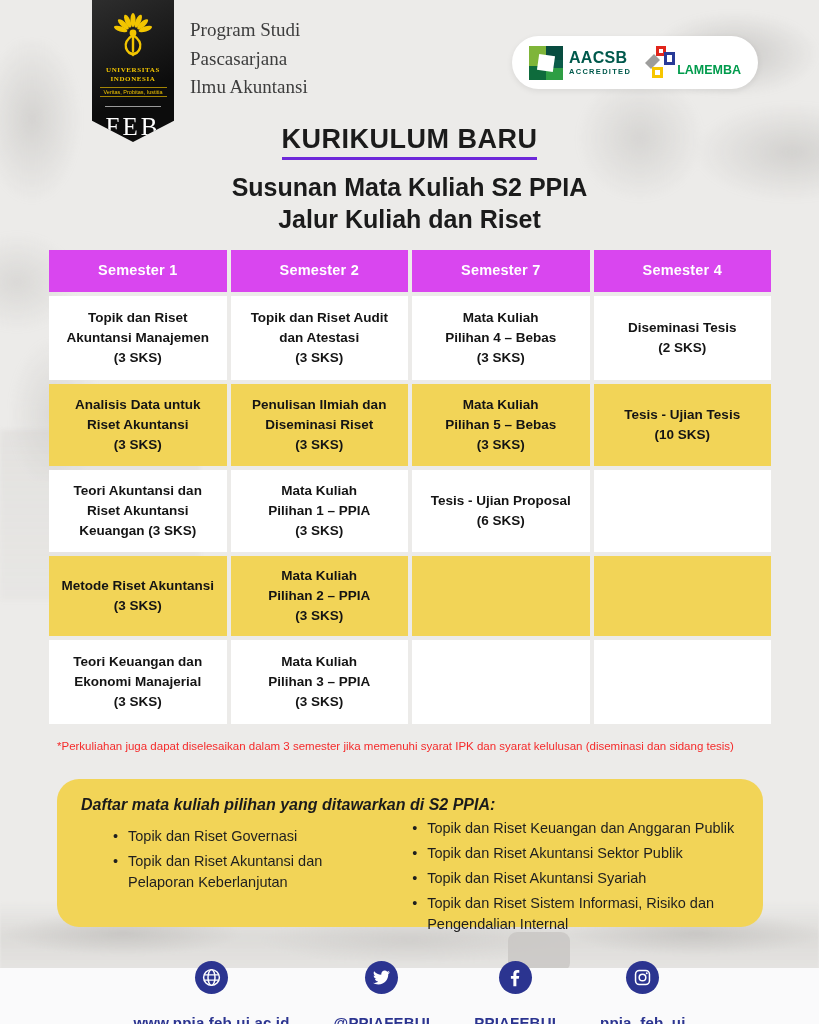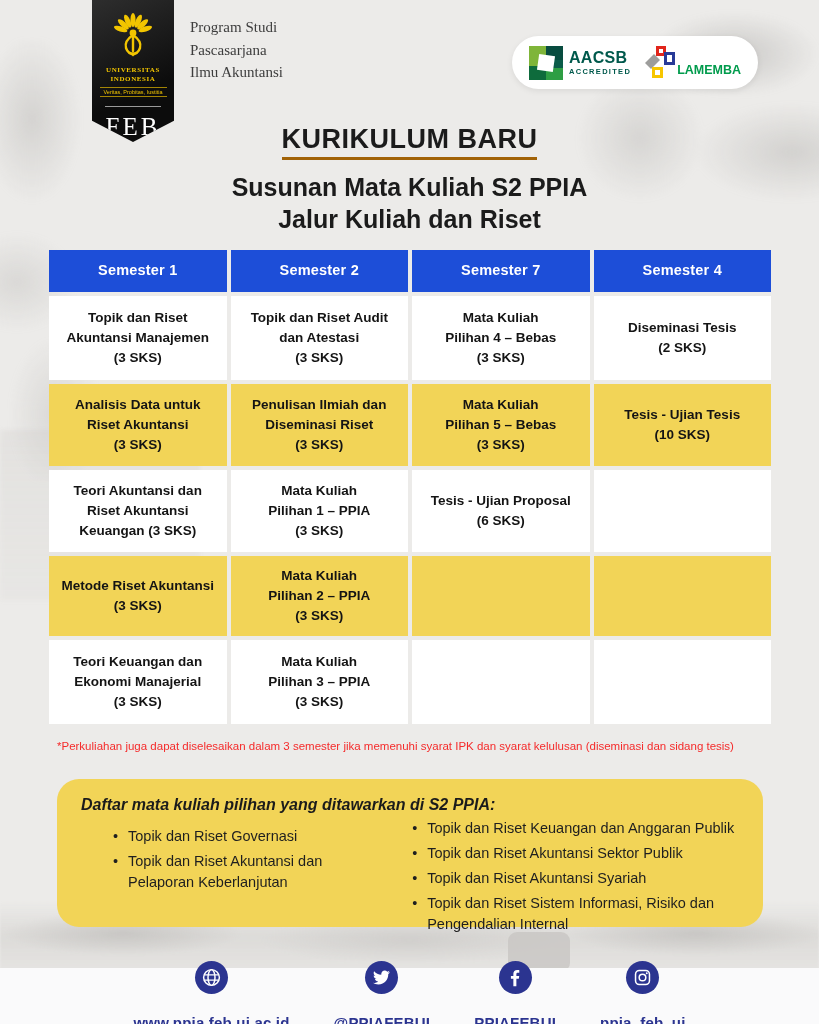--- a/index.html
+++ b/index.html
@@ -39,47 +39,47 @@
     clip-path:polygon(0 0,100% 0,100% 85%,50% 100%,0 85%);
     display:flex; flex-direction:column; align-items:center; padding-top:11px; }
   .uni-name { color:#F2C500; font-family:"Liberation Serif",serif; font-size:7px; font-weight:700;
     letter-spacing:.6px; text-align:center; width:62px; line-height:1.3; text-transform:uppercase; margin-top:3px; }
   .motto { color:#F2C500; font-size:5.5px; margin-top:3px; padding:1px 4px;
     border-top:1px solid rgba(242,197,0,.65); border-bottom:1px solid rgba(242,197,0,.65); white-space:nowrap; }
   .pennant-divider { width:56px; height:1px; background:#9a9a9a; margin-top:9px; }
   .feb { color:#fff; font-family:"Liberation Serif",serif; font-size:25px; letter-spacing:3px; margin-top:6px; }
 
   .program-text { position:absolute; left:190px; top:16px; font-family:"Liberation Serif",serif;
-    font-size:15px; color:#3d3d3d; line-height:1.5; white-space:pre-line; }
+    font-size:19px; color:#3d3d3d; line-height:1.5; white-space:pre-line; }
 
   
   .badge-pill { position:absolute; left:512px; top:36px; width:246px; height:53px; background:#fff;
     border-radius:27px; display:flex; align-items:center; justify-content:center; gap:13px;
     box-shadow:0 2px 6px rgba(0,0,0,.08); z-index:2; }
   .aacsb { display:flex; align-items:center; gap:6px; }
   .aacsb-text { display:flex; flex-direction:column; line-height:1; }
   .aacsb-title { font-size:16px; font-weight:800; color:#00594C; letter-spacing:.3px; }
   .aacsb-sub { font-size:7.5px; font-weight:700; color:#00594C; letter-spacing:1.3px; margin-top:2px; }
   .lamemba { display:flex; align-items:flex-end; gap:1px; }
   .lamemba-label { font-size:12.5px; font-weight:800; color:#009B4C; margin-bottom:4px; }
 
   
   .title-wrap { position:absolute; left:0; top:124px; width:819px; text-align:center; z-index:2; }
   .main-title { display:inline-block; font-size:27px; font-weight:800; color:#1b1b1b; letter-spacing:.5px;
-    border-bottom:3px solid #a16207; padding-bottom:2px; }
+    border-bottom:3px solid #6d28d9; padding-bottom:2px; }
   .subtitle { font-size:25px; font-weight:800; color:#1b1b1b; }
   .s1 { margin-top:13px; }
   .s2 { margin-top:3px; }
 
   
   .table { position:absolute; left:49px; top:250px; width:722px; display:grid;
     grid-template-columns:repeat(4,1fr); grid-template-rows:42px 84px 82px 82px 80px 84px; gap:4px; z-index:2; }
   .cell { display:flex; align-items:center; justify-content:center; text-align:center;
     font-weight:700; font-size:13.5px; line-height:1.5; color:#141414; white-space:pre-line; padding:2px 8px; }
-  .cell.hdr { background:#1d4ed8; color:#fff; font-size:14.5px; letter-spacing:.2px; }
+  .cell.hdr { background:#d946ef; color:#fff; font-size:14.5px; letter-spacing:.2px; }
   .cell.w { background:#FFFFFF; }
   .cell.y { background:#F2D457; }
 
   .footnote { position:absolute; left:57px; top:740px; font-size:11.5px; color:#F52B2B; z-index:2; }
 
   
   .electives { position:absolute; left:57px; top:779px; width:706px; height:148px; background:#F2D457;
     border-radius:22px; padding:17px 24px 0 24px; z-index:2; }
   .e-title { font-size:16px; font-weight:800; font-style:italic; color:#1b1b1b; }
   .e-cols { display:flex; margin-top:12px;gap:28px; }

